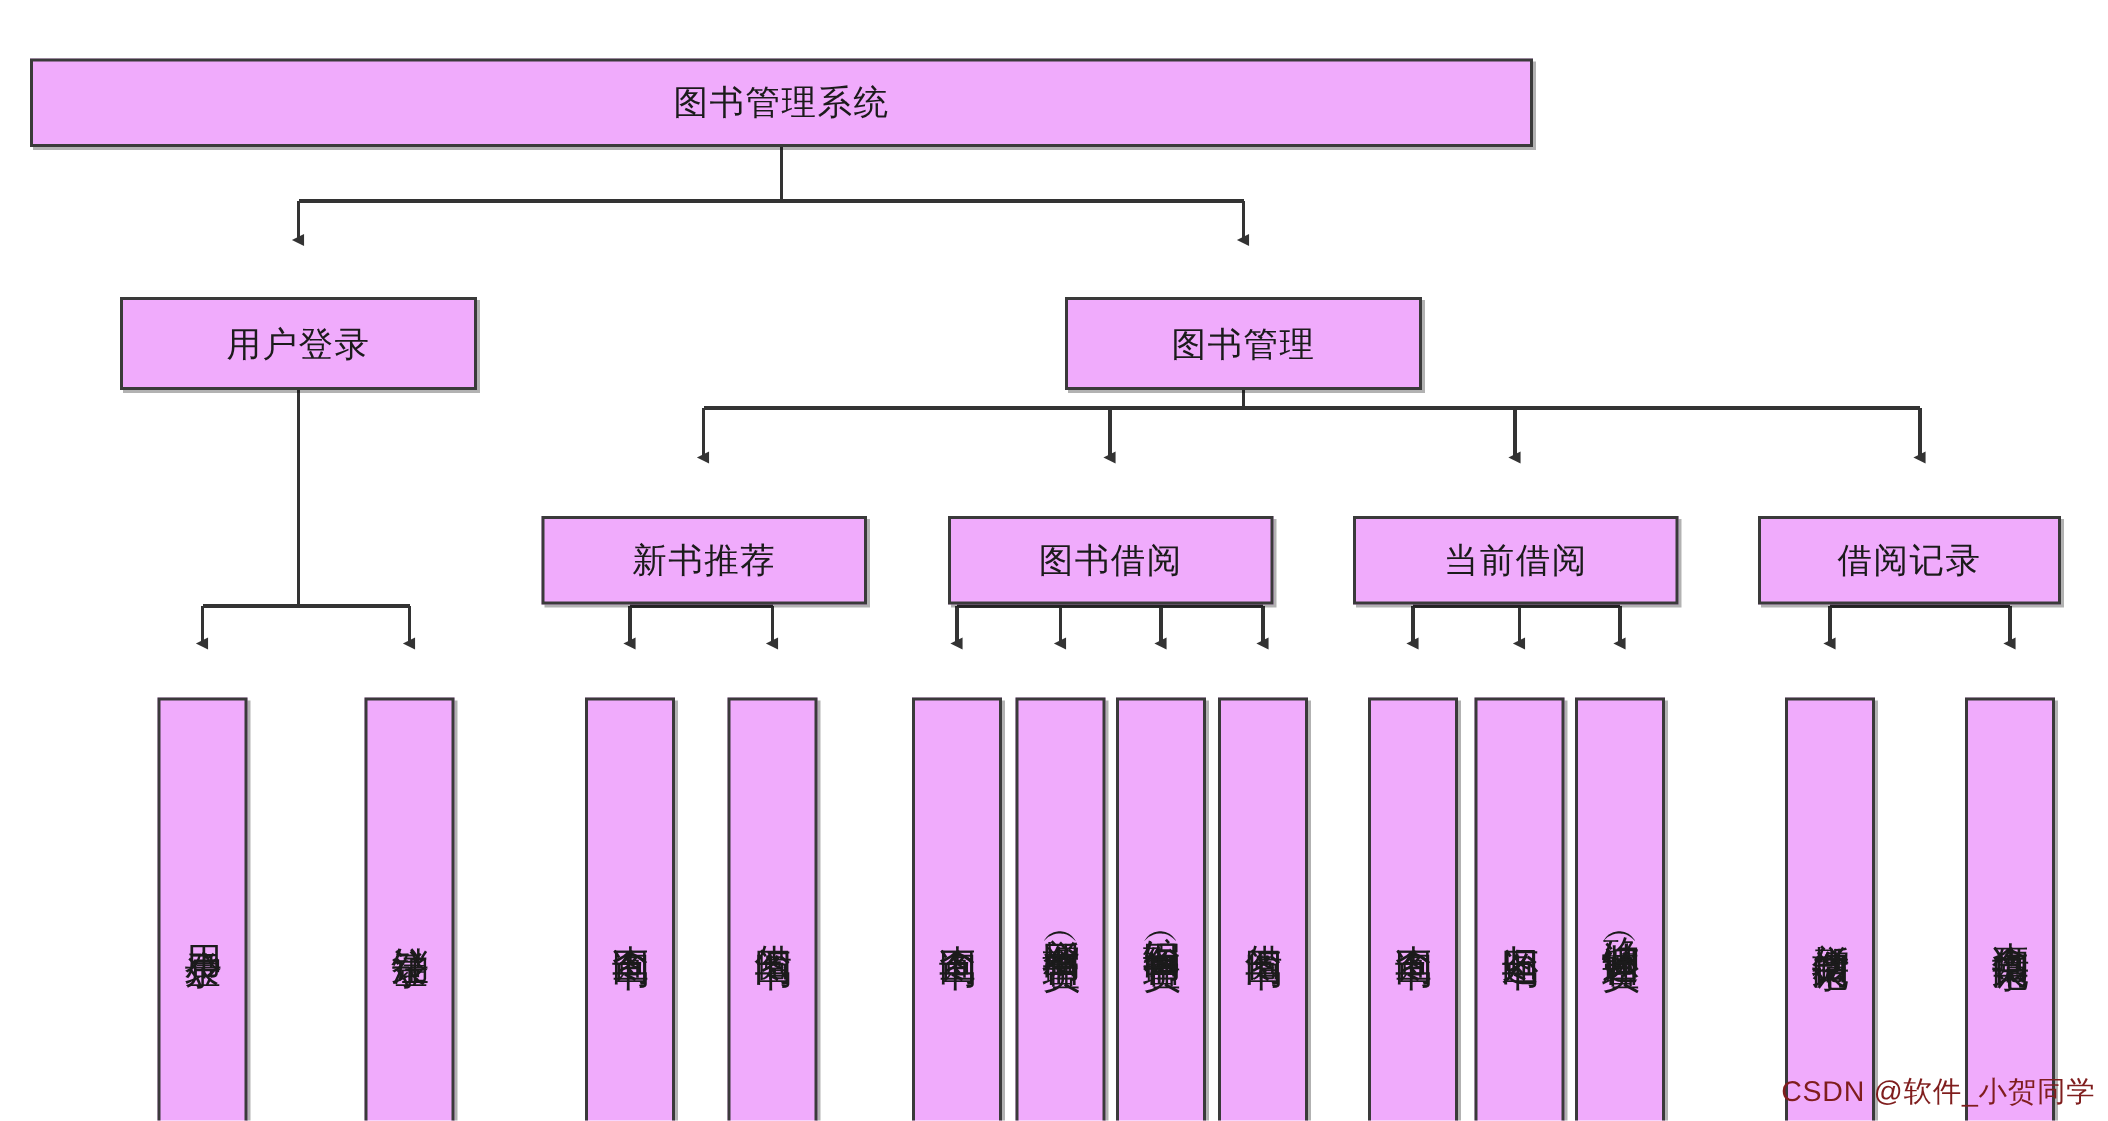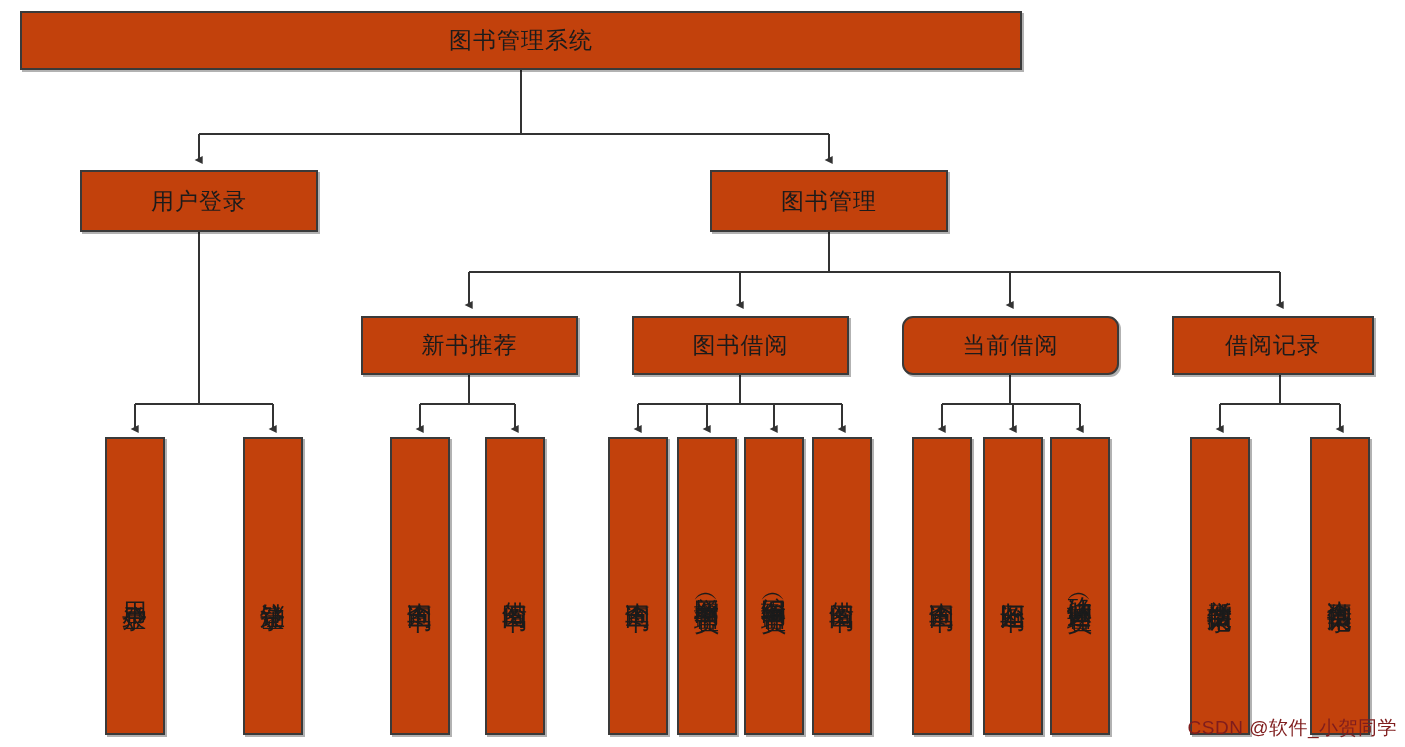--- a/index.html
+++ b/index.html
@@ -1,25 +1,25 @@
 <!DOCTYPE html>
 <html><head>
 <meta charset="utf-8">
 <style>
   html,body{margin:0;padding:0;background:#ffffff;}
   body{width:1405px;height:747px;overflow:hidden;
        font-family:"Liberation Sans","DejaVu Sans",sans-serif;}
   #canvas{position:relative;width:1405px;height:747px;background:#fff;}
   svg#lines{position:absolute;left:0;top:0;width:1405px;height:747px;}
 
-  .node{position:absolute;box-sizing:border-box;background:#c2410c;
+  .node{position:absolute;box-sizing:border-box;background:#f0abfc;
         border:2px solid #3a3a3a;
         box-shadow:2px 2px 0 rgba(0,0,0,0.30);
         display:flex;align-items:center;justify-content:center;
-        color:#1b1b1b;}
+        color:#1b1b1b;margin-top:28px;}
   .node.h{font-size:23px;letter-spacing:1px;}
   .node.v{writing-mode:vertical-rl;text-orientation:upright;
           font-size:25px;line-height:1.12;letter-spacing:2px;
           padding:6px 0;align-items:center;justify-content:center;}
   .node.v .txt{writing-mode:vertical-rl;text-orientation:upright;
                white-space:normal;text-align:center;}
   #watermark{position:absolute;right:8px;bottom:6px;
              font-size:19px;color:#7f1d1d;letter-spacing:0.5px;
              white-space:nowrap;}
 </style>
@@ -88,21 +88,21 @@
   <div class="node h" style="left:361px;top:316px;width:217px;height:59px;">
     <span>新书推荐</span>
   </div>
 
   <div class="node h" style="left:710px;top:170px;width:238px;height:62px;">
     <span>图书管理</span>
   </div>
   <div class="node h" style="left:632px;top:316px;width:217px;height:59px;">
     <span>图书借阅</span>
   </div>
-  <div class="node h" style="left:902px;top:316px;width:217px;height:59px;border-radius:11px;">
+  <div class="node h" style="left:902px;top:316px;width:217px;height:59px;">
     <span>当前借阅</span>
   </div>
   <div class="node h" style="left:1172px;top:316px;width:202px;height:59px;">
     <span>借阅记录</span>
   </div>
 
   <div class="node v" style="left:105px;top:437px;width:60px;height:298px;">
     <span class="txt">用户登录</span>
   </div>
   <div class="node v" style="left:243px;top:437px;width:60px;height:298px;">

